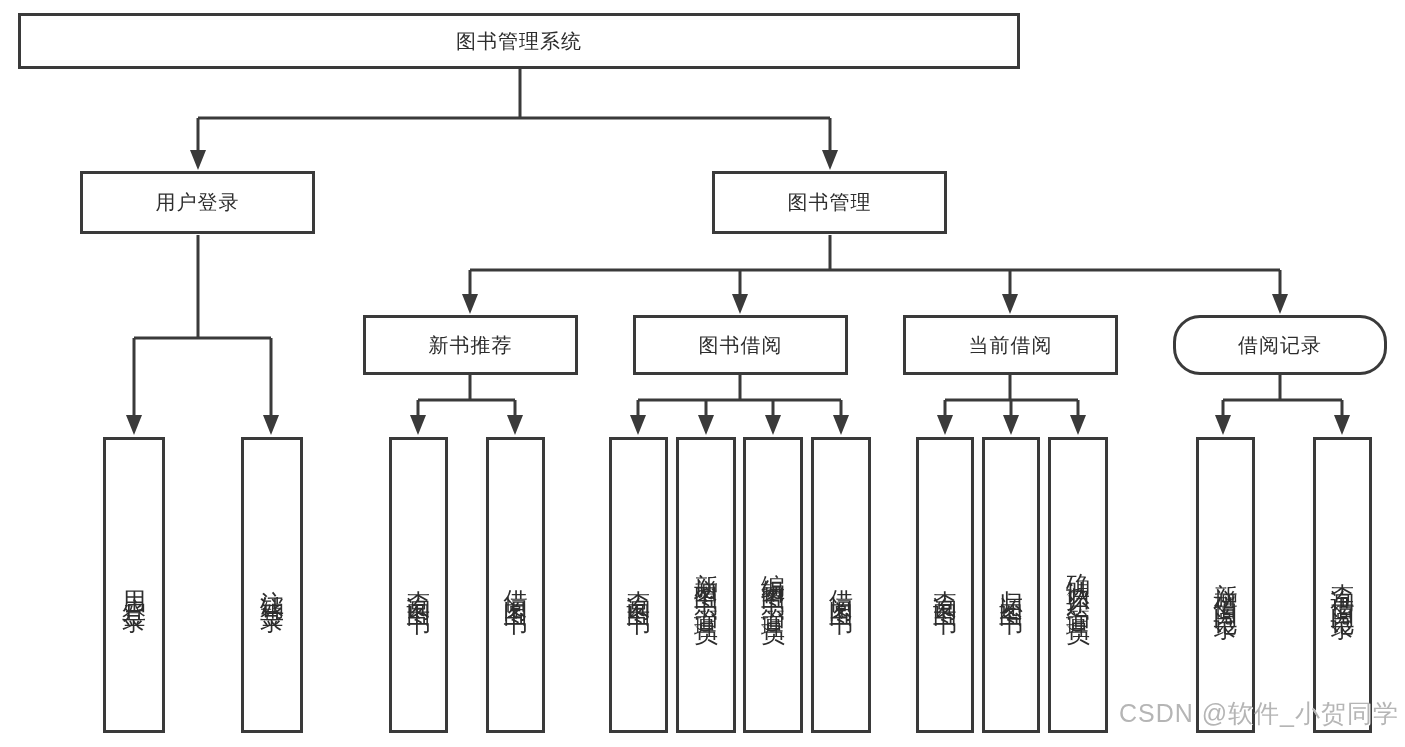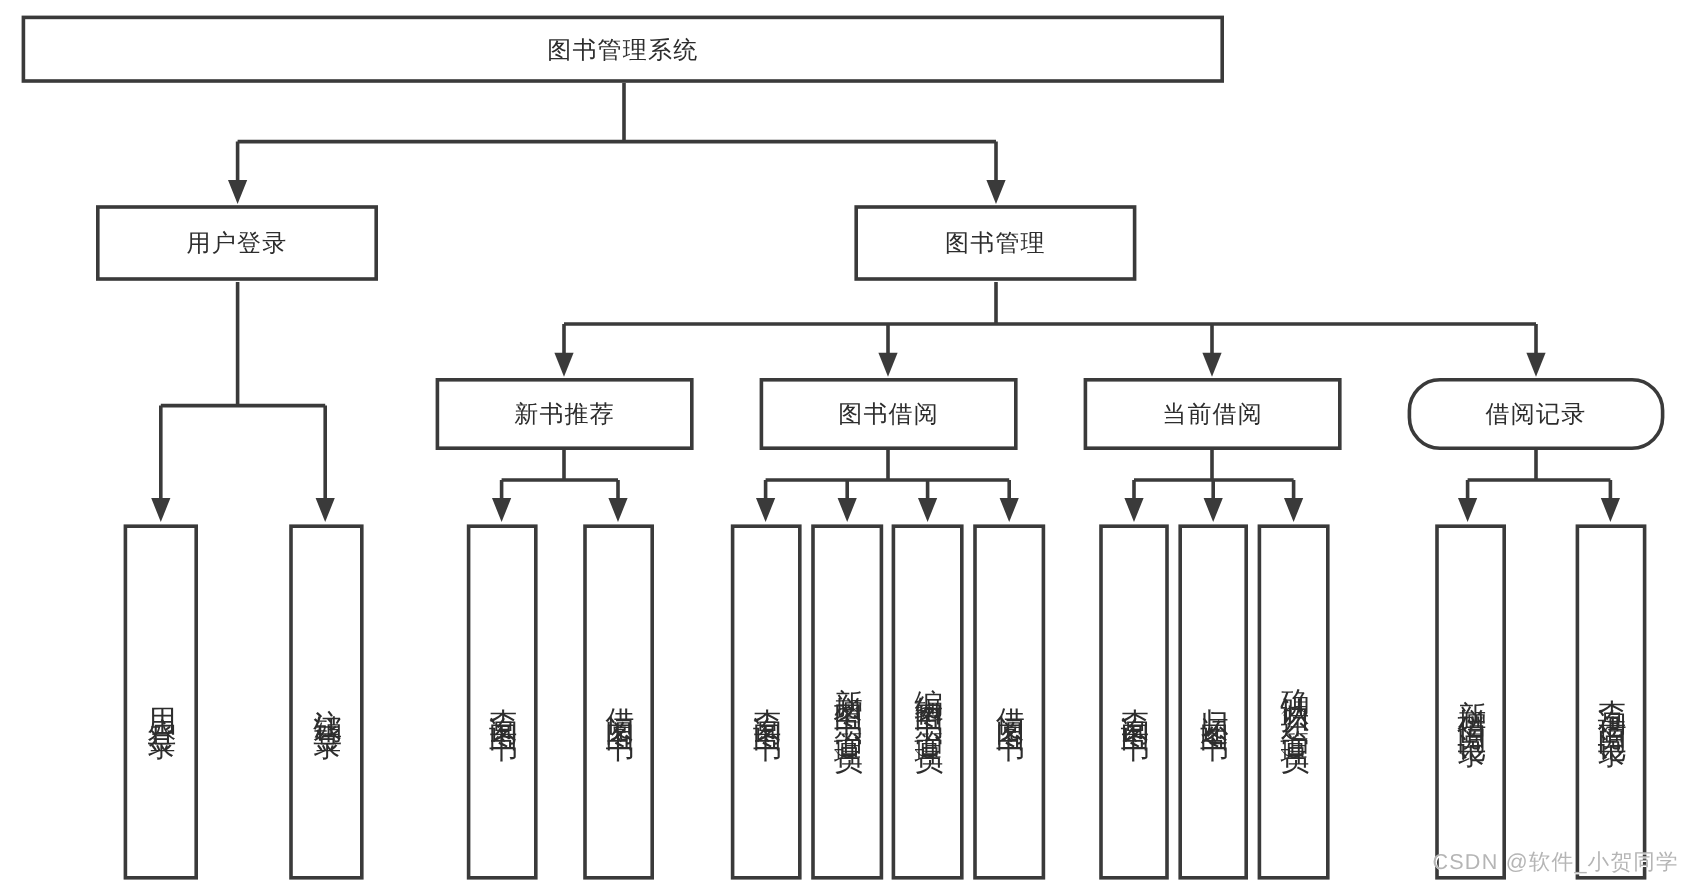--- a/index.html
+++ b/index.html
@@ -42,21 +42,21 @@
     writing-mode: vertical-rl;
     font-size: 24px;
     letter-spacing: 7px;
     line-height: 1;
     text-align: center;
   }
   .watermark {
     position: absolute;
     right: 6px;
     bottom: 5px;
-    font-size: 18px;
+    font-size: 25px;
     color: #b5b5b5;
     letter-spacing: 1px;
     text-shadow: 1px 1px 0 #ffffff;
     white-space: nowrap;
     margin-top: 27px;
   }
 </style>
 </head>
 <body>
 

